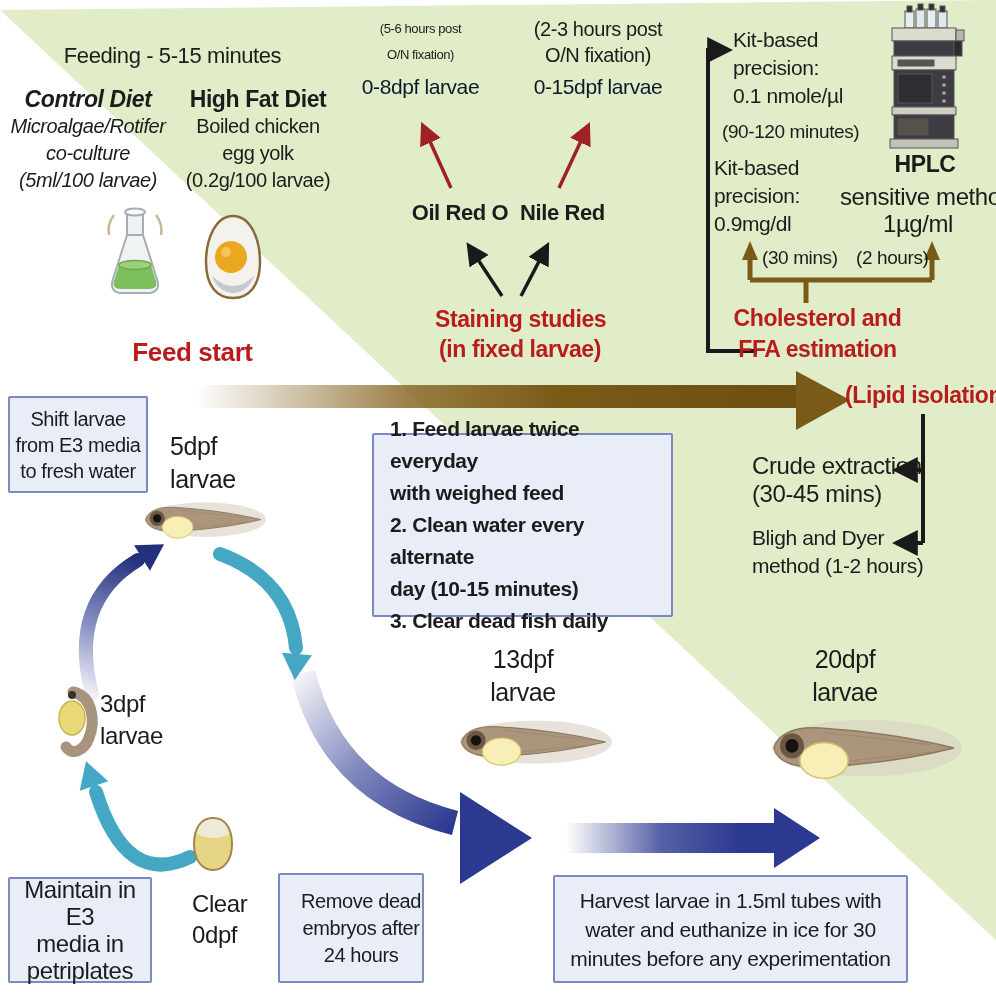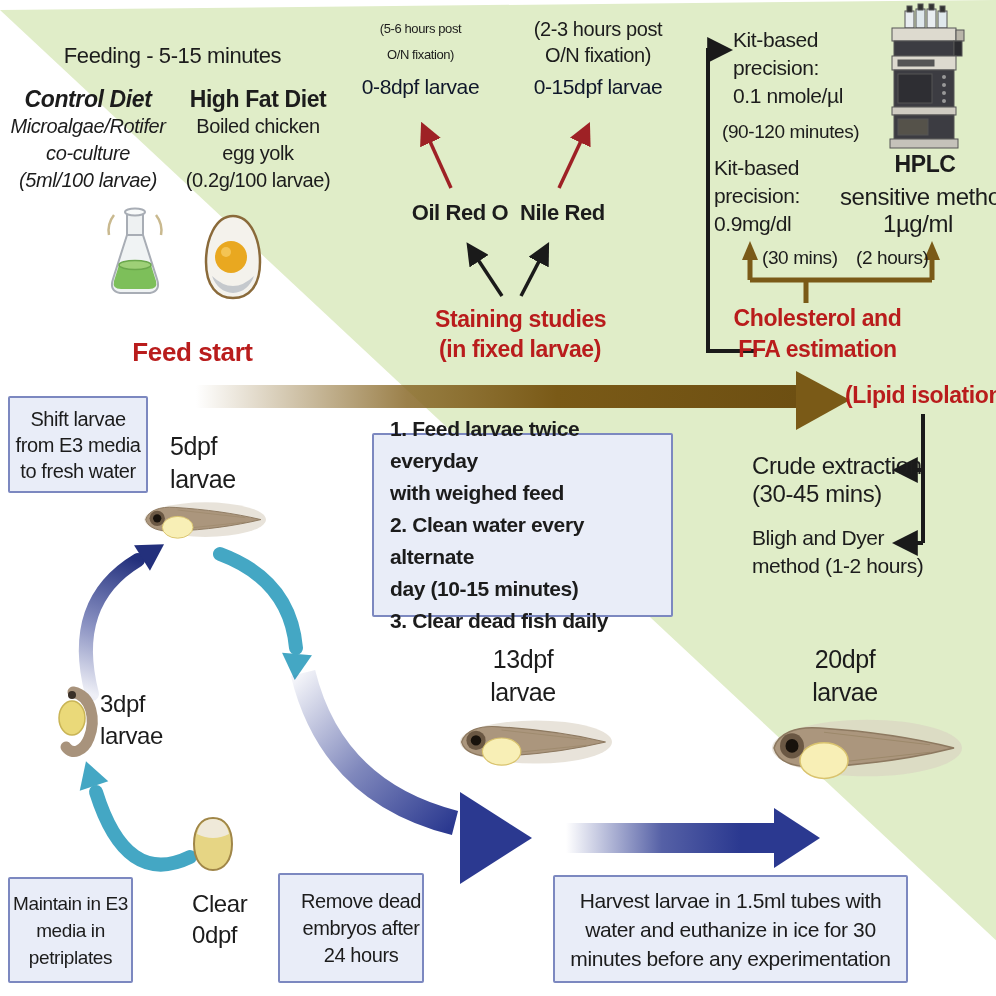--- a/index.html
+++ b/index.html
@@ -292,21 +292,21 @@
   </div>
 
   <div class="box b" style="left:372px;top:433px;width:301px;height:184px;font-size:21px;line-height:32px;text-align:left;padding-left:16px;">
     <div>1. Feed larvae twice everyday</div>
     <div>with weighed feed</div>
     <div>2. Clean water every alternate</div>
     <div>day (10-15 minutes)</div>
     <div>3. Clear dead fish daily</div>
   </div>
 
-  <div class="box" style="left:8px;top:877px;width:125px;height:106px;font-size:19px;line-height:27px;">
+  <div class="box" style="left:8px;top:877px;width:144px;height:106px;font-size:24px;line-height:27px;">
     <div>Maintain in E3</div>
     <div>media in</div>
     <div>petriplates</div>
   </div>
 
   <div class="box" style="left:278px;top:873px;width:146px;height:110px;font-size:20px;line-height:27px;padding-left:20px;">
     <div>Remove dead</div>
     <div>embryos after</div>
     <div>24 hours</div>
   </div>

